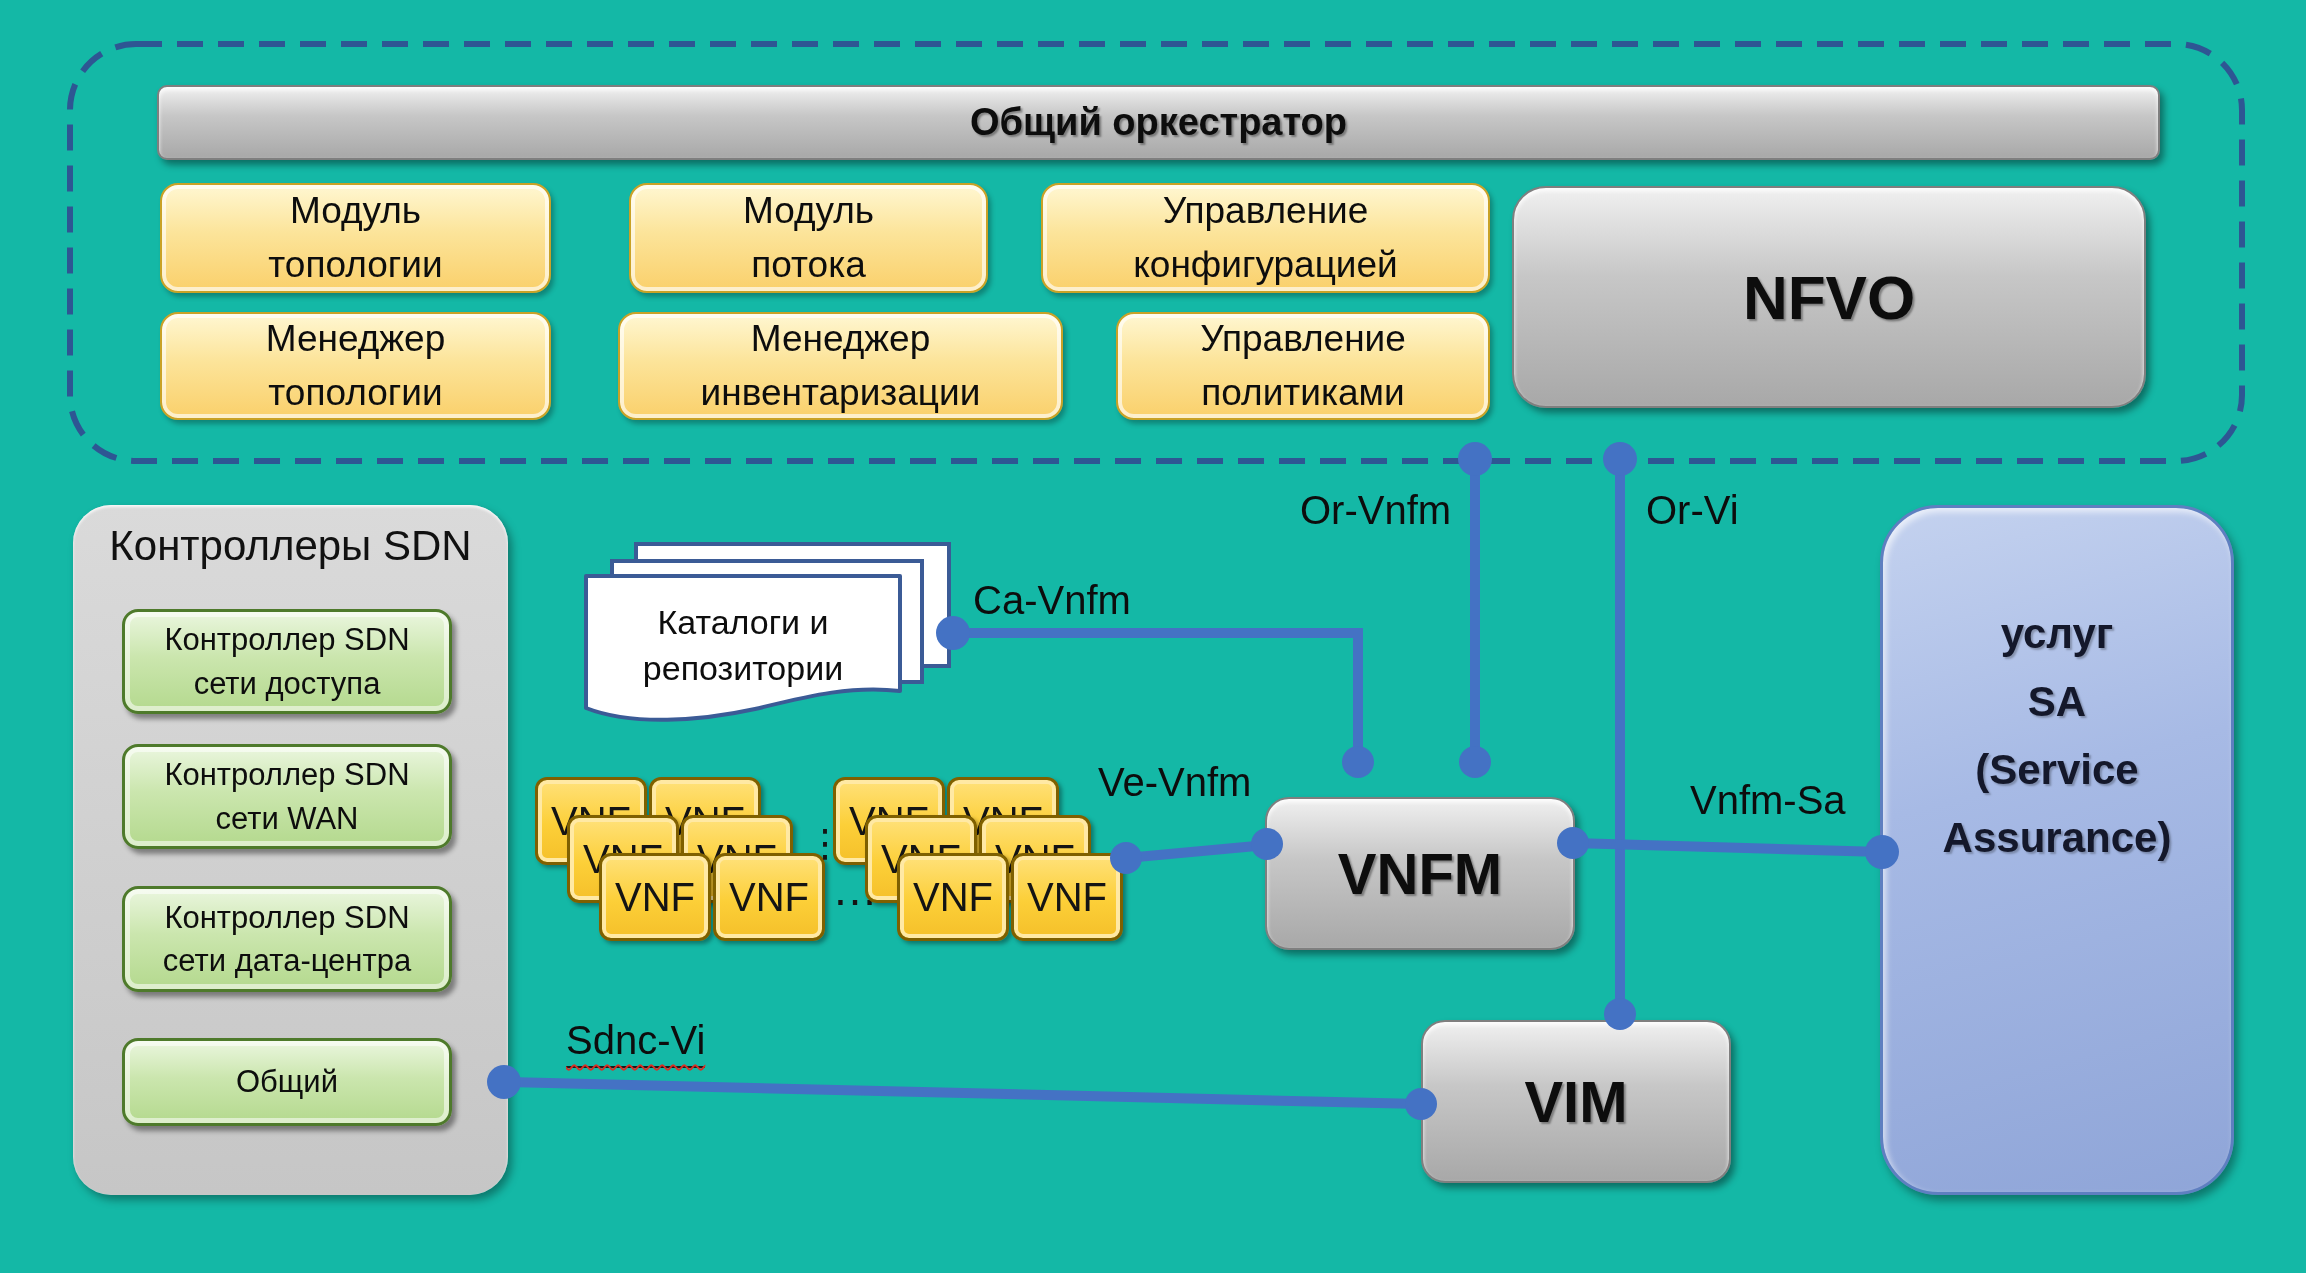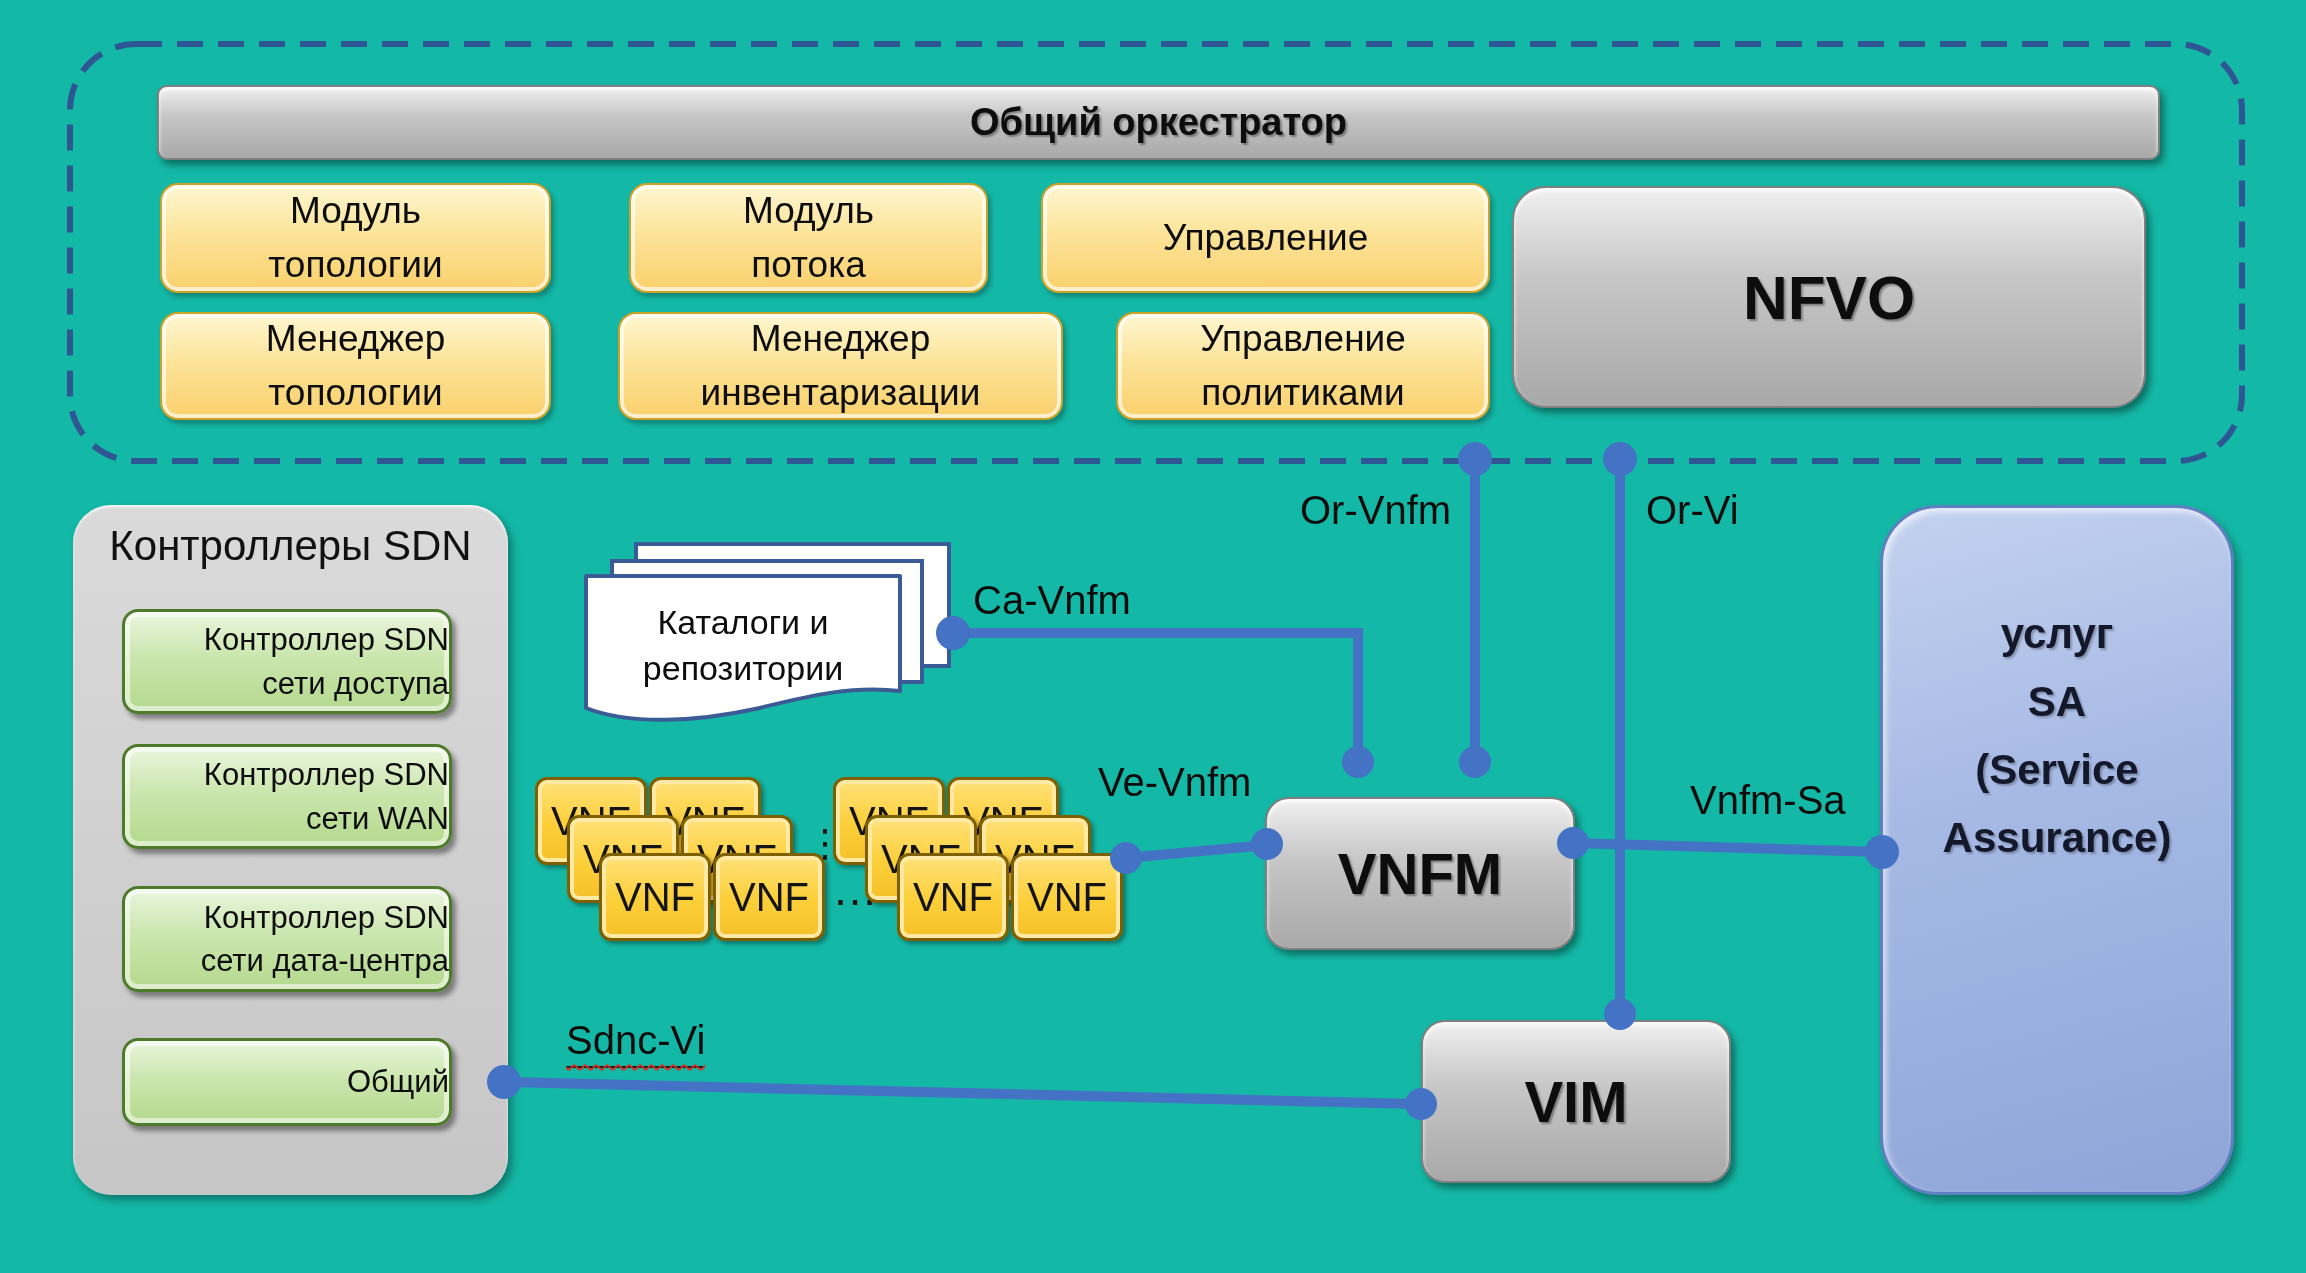--- a/index.html
+++ b/index.html
@@ -34,21 +34,21 @@
   .panel{
     background:linear-gradient(180deg,#dadada 0%,#c6c6c6 100%);
     border-radius:38px;
     box-shadow:inset 0 2px 3px rgba(255,255,255,.8), 4px 5px 9px rgba(0,0,0,.35);
   }
   .panel-title{font-size:42px;color:#111;text-align:center;}
   .green{
     background:linear-gradient(180deg,#eaf6de 0%,#cbe6ae 45%,#b4d98e 100%);
     border:3px solid #4e7a2b;border-radius:16px;
     box-shadow:inset 0 0 0 5px rgba(255,255,255,.55), 4px 5px 5px rgba(0,0,0,.40);
-    display:flex;flex-direction:column;align-items:flex-end;justify-content:center;
+    display:flex;flex-direction:column;align-items:center;justify-content:center;
     font-size:31px;line-height:1.4;text-align:center;color:#0d0d0d;
   }
   
   .chip{
     background:linear-gradient(180deg,#ffe17a 0%,#fccf38 55%,#f5c02a 100%);
     border:3px solid #7f6000;border-radius:12px;
     box-shadow:inset 0 0 0 4px #ffe9a4, 3px 3px 4px rgba(0,0,0,.35);
     width:112px;height:88px;
     display:flex;align-items:center;justify-content:center;
     font-size:40px;color:#141414;
@@ -92,20 +92,21 @@
   <div class="abs module" style="left:160px;top:183px;width:391px;height:110px;">
     <span>Модуль</span>
     <span>топологии</span>
   </div>
   <div class="abs module" style="left:629px;top:183px;width:359px;height:110px;">
     <span>Модуль</span>
     <span>потока</span>
   </div>
   <div class="abs module" style="left:1041px;top:183px;width:449px;height:110px;">
     <span>Управление</span>
+    <span>конфигурацией</span>
   </div>
   <div class="abs module" style="left:160px;top:312px;width:391px;height:108px;">
     <span>Менеджер</span>
     <span>топологии</span>
   </div>
   <div class="abs module" style="left:618px;top:312px;width:445px;height:108px;">
     <span>Менеджер</span>
     <span>инвентаризации</span>
   </div>
   <div class="abs module" style="left:1116px;top:312px;width:374px;height:108px;">

